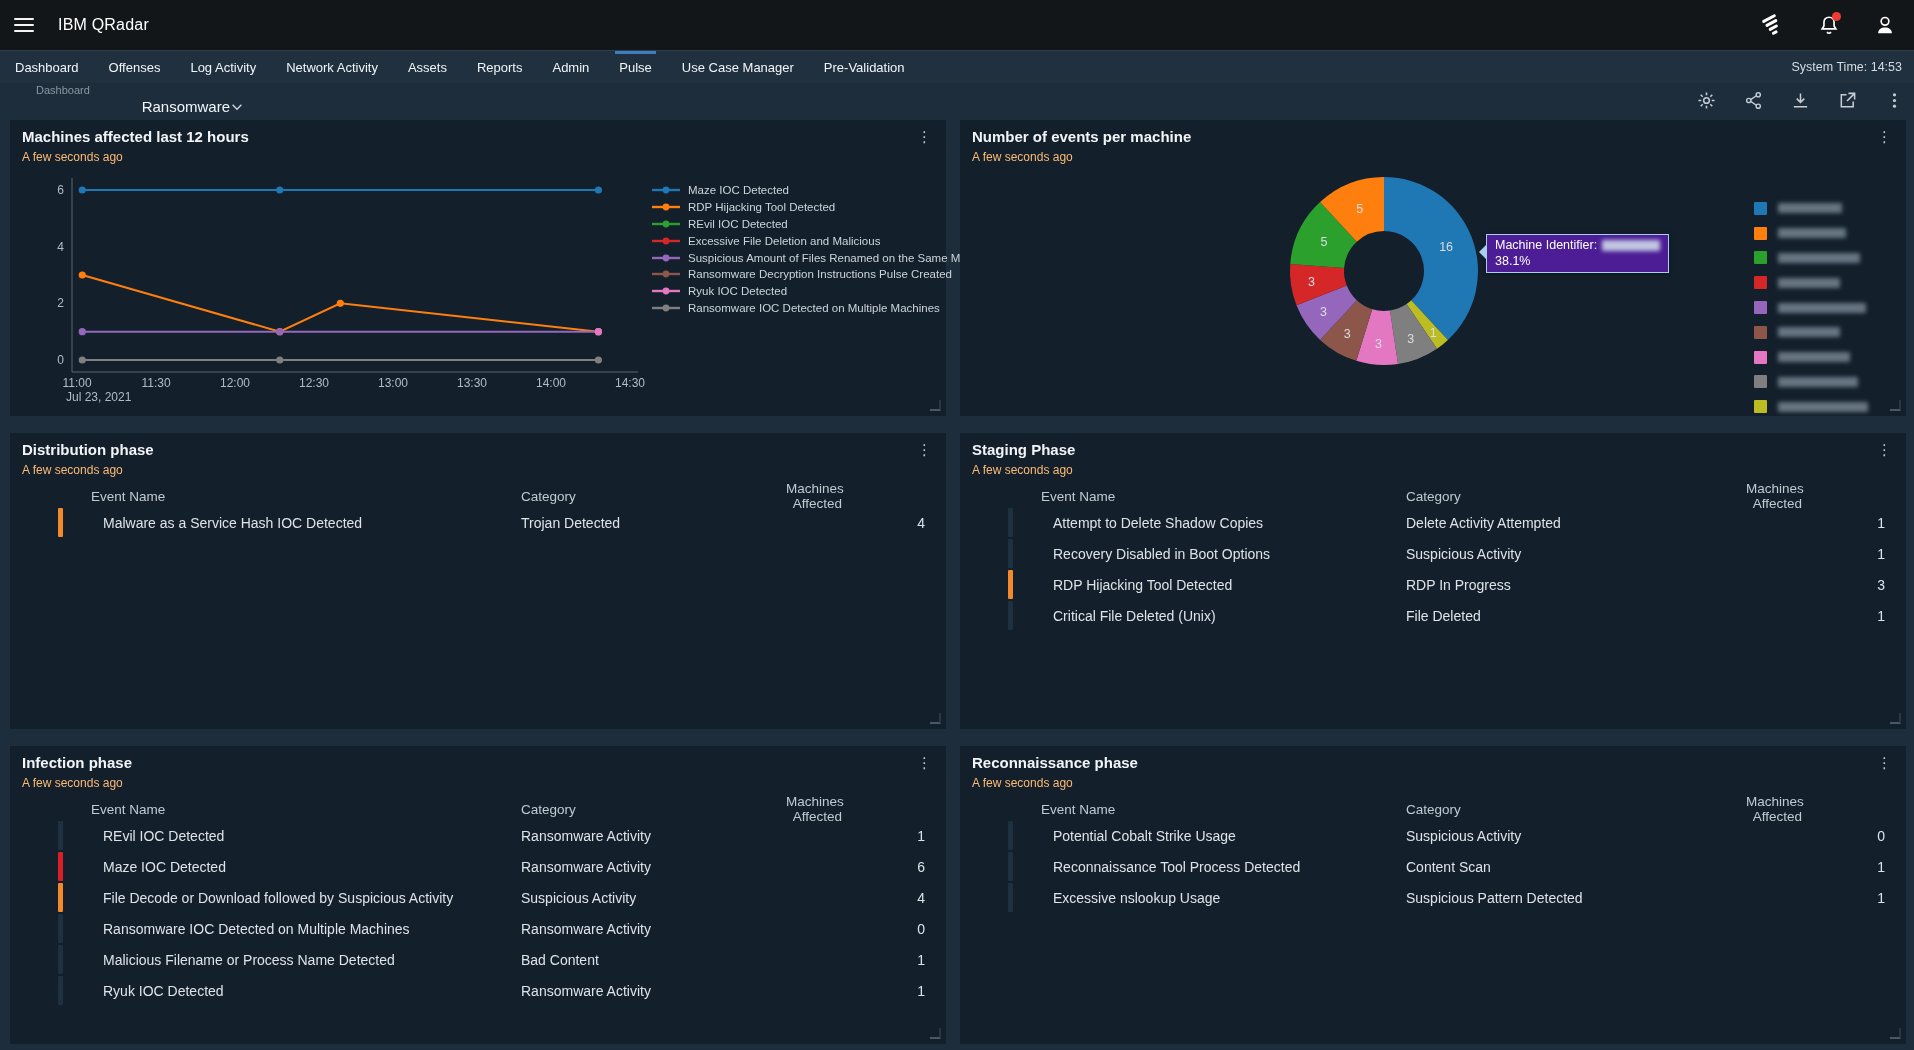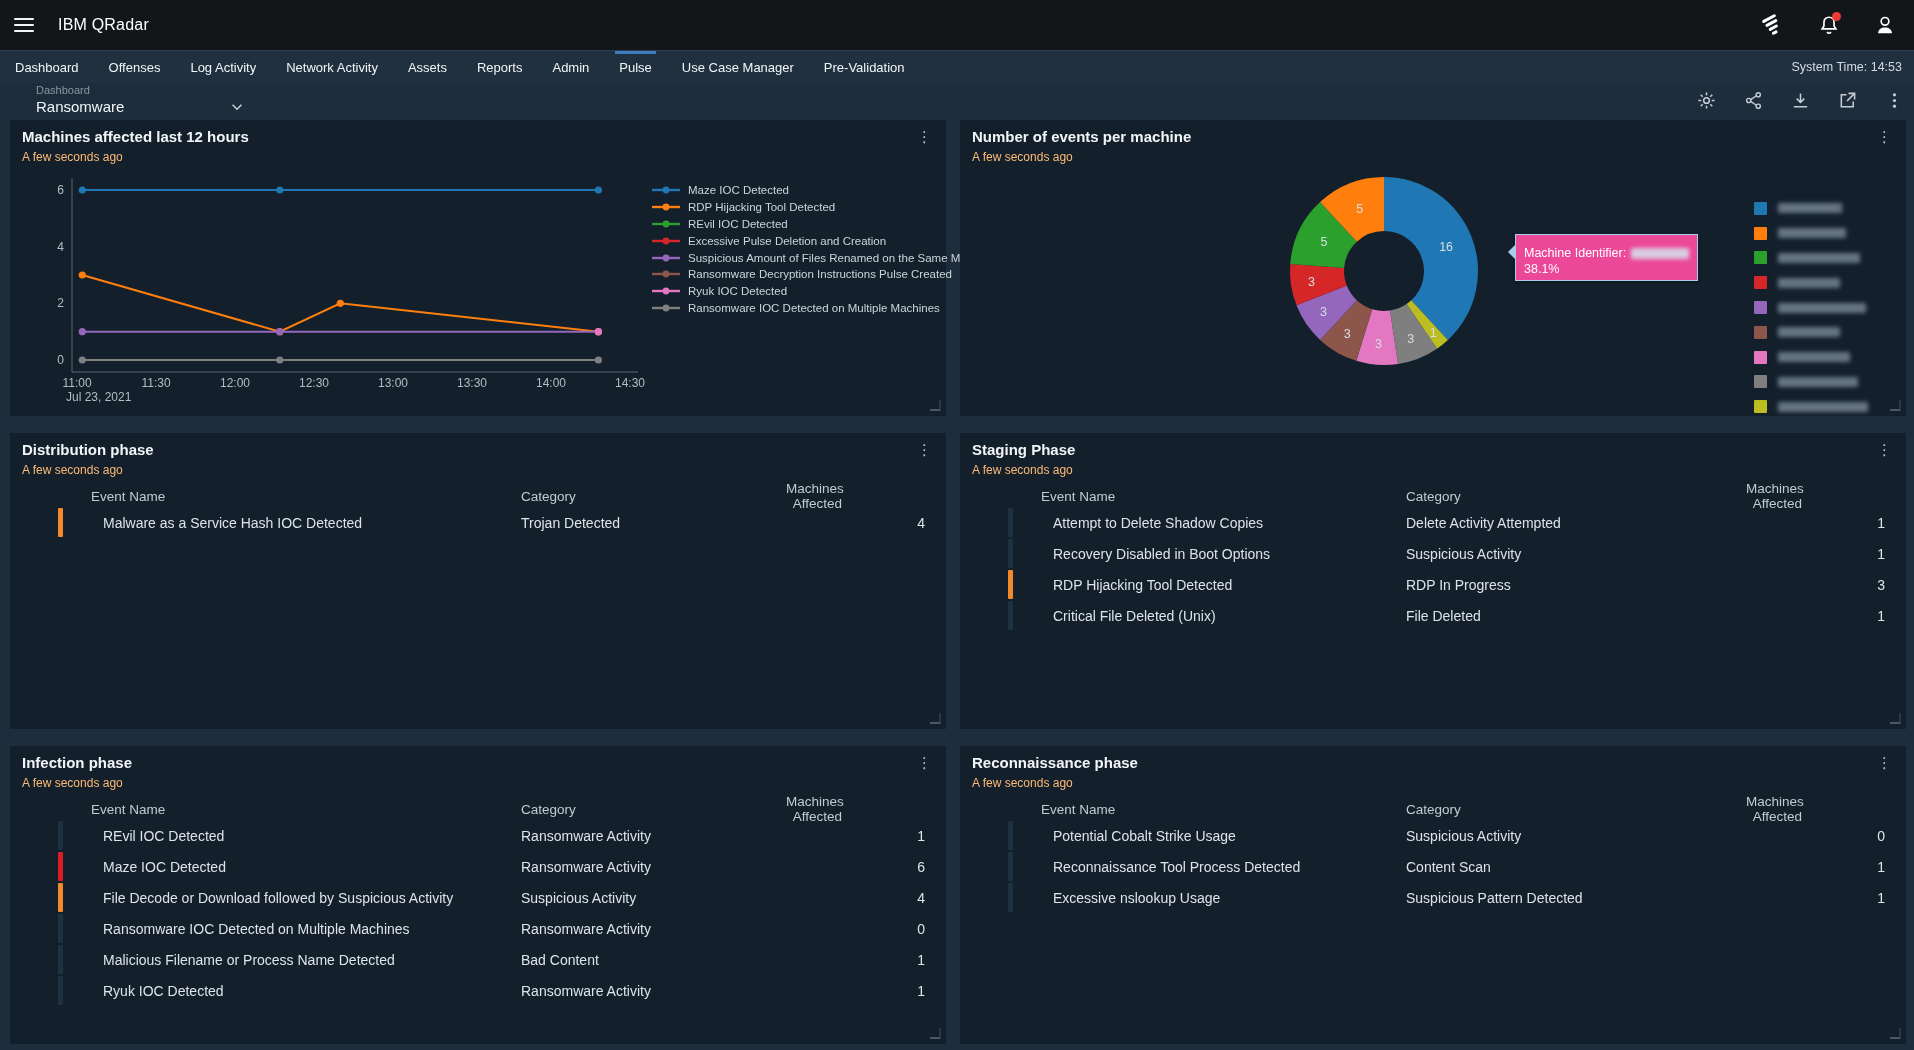--- a/index.html
+++ b/index.html
@@ -18,21 +18,21 @@
   
   .navbar{position:absolute;left:0;top:50px;right:0;height:32px;background:#20303f;border-top:1px solid #2c3f4f;
           display:flex;align-items:stretch;}
   .nav-tab{position:relative;display:flex;align-items:center;padding:0 15px;font-size:13px;color:#f1f5f8;cursor:pointer;white-space:nowrap;}
   .nav-tab.active::before{content:"";position:absolute;top:0;left:11px;right:11px;height:3px;}
   .system-time{margin-left:auto;display:flex;align-items:center;padding-right:12px;font-size:12.5px;color:#d4dbe1;}
 
   
   .dash-select{position:absolute;left:36px;top:84px;width:240px;border-bottom:1px solid #93a1ac;padding-bottom:5px;cursor:pointer;}
   .dash-select .lbl{font-size:11px;color:#8a97a2;margin-bottom:2px;}
-  .dash-select .val-row{display:flex;align-items:center;justify-content:space-between;}
+  .dash-select .val-row{display:flex;align-items:center;justify-content:flex-end;}
   .dash-select .val{font-size:15px;color:#f2f6f9;}
   .toolbar{position:absolute;right:10px;top:90px;display:flex;gap:27px;align-items:center;}
   .tool-icon{width:20px;height:20px;display:flex;align-items:center;justify-content:center;cursor:pointer;color:#c6cdd4;}
 
   
   .panel{position:absolute;background:#13202c;}
   .p1{left:10px;top:120px;width:936px;height:296px;}
   .p2{left:960px;top:120px;width:946px;height:296px;}
   .p3{left:10px;top:433px;width:936px;height:296px;}
   .p4{left:960px;top:433px;width:946px;height:296px;}
@@ -61,22 +61,22 @@
   .line-legend{position:absolute;left:641px;top:62px;}
   .line-legend .li{display:flex;align-items:center;height:16.8px;}
   .line-legend .li svg{flex:0 0 30px;}
   .line-legend .li .t{font-size:11.5px;color:#ccd4da;margin-left:7px;white-space:nowrap;}
 
   .donut-legend{position:absolute;left:794px;top:76px;}
   .donut-legend .li{display:flex;align-items:center;height:24.8px;gap:11px;}
   .donut-legend .sw{width:13px;height:13px;border-radius:1px;flex:0 0 13px;}
   .blur-block{display:inline-block;height:10px;background:#8a99a6;opacity:.7;filter:blur(2.2px);border-radius:1px;}
 
-  .tooltip{position:absolute;left:555px;top:114px;background:#ec4899;border:1px solid #a7ceec;
-           color:#ffffff;font-size:12.5px;line-height:16px;padding:10px 8px 3px 8px;white-space:nowrap;
+  .tooltip{position:absolute;left:526px;top:114px;background:#4c1d95;border:1px solid #a7ceec;
+           color:#ffffff;font-size:12.5px;line-height:16px;padding:2px 8px 3px 8px;white-space:nowrap;
            box-shadow:0 1px 4px rgba(0,0,0,.45);}
   .tooltip::before{content:"";position:absolute;left:-8px;top:9px;border:8px solid transparent;
                    border-right-color:#a7ceec;border-left:none;}
   .tooltip .tt-blur{display:inline-block;width:58px;height:11px;background:#d5e3ef;opacity:.85;
                     filter:blur(2px);vertical-align:middle;margin-left:5px;border-radius:1px;}
 </style>
 <style>.nav-tab.active::before{background:#3f7cc0;}</style></head>
 <body>
 
 <div class="app">
@@ -235,21 +235,21 @@
             <line x1="1" y1="5" x2="29" y2="5" stroke="#2ca02c" stroke-width="2.4"></line>
             <circle cx="15" cy="5" r="3.4" fill="#2ca02c"></circle>
           </svg>
           <span class="t">REvil IOC Detected</span>
         </div>
         <div class="li">
           <svg width="30" height="10" viewBox="0 0 30 10">
             <line x1="1" y1="5" x2="29" y2="5" stroke="#d62728" stroke-width="2.4"></line>
             <circle cx="15" cy="5" r="3.4" fill="#d62728"></circle>
           </svg>
-          <span class="t">Excessive Pulse Deletion and Creation</span>
+          <span class="t">Excessive File Deletion and Malicious</span>
         </div>
         <div class="li">
           <svg width="30" height="10" viewBox="0 0 30 10">
             <line x1="1" y1="5" x2="29" y2="5" stroke="#9467bd" stroke-width="2.4"></line>
             <circle cx="15" cy="5" r="3.4" fill="#9467bd"></circle>
           </svg>
           <span class="t">Suspicious Amount of Files Renamed on the Same Machine</span>
         </div>
         <div class="li">
           <svg width="30" height="10" viewBox="0 0 30 10">

